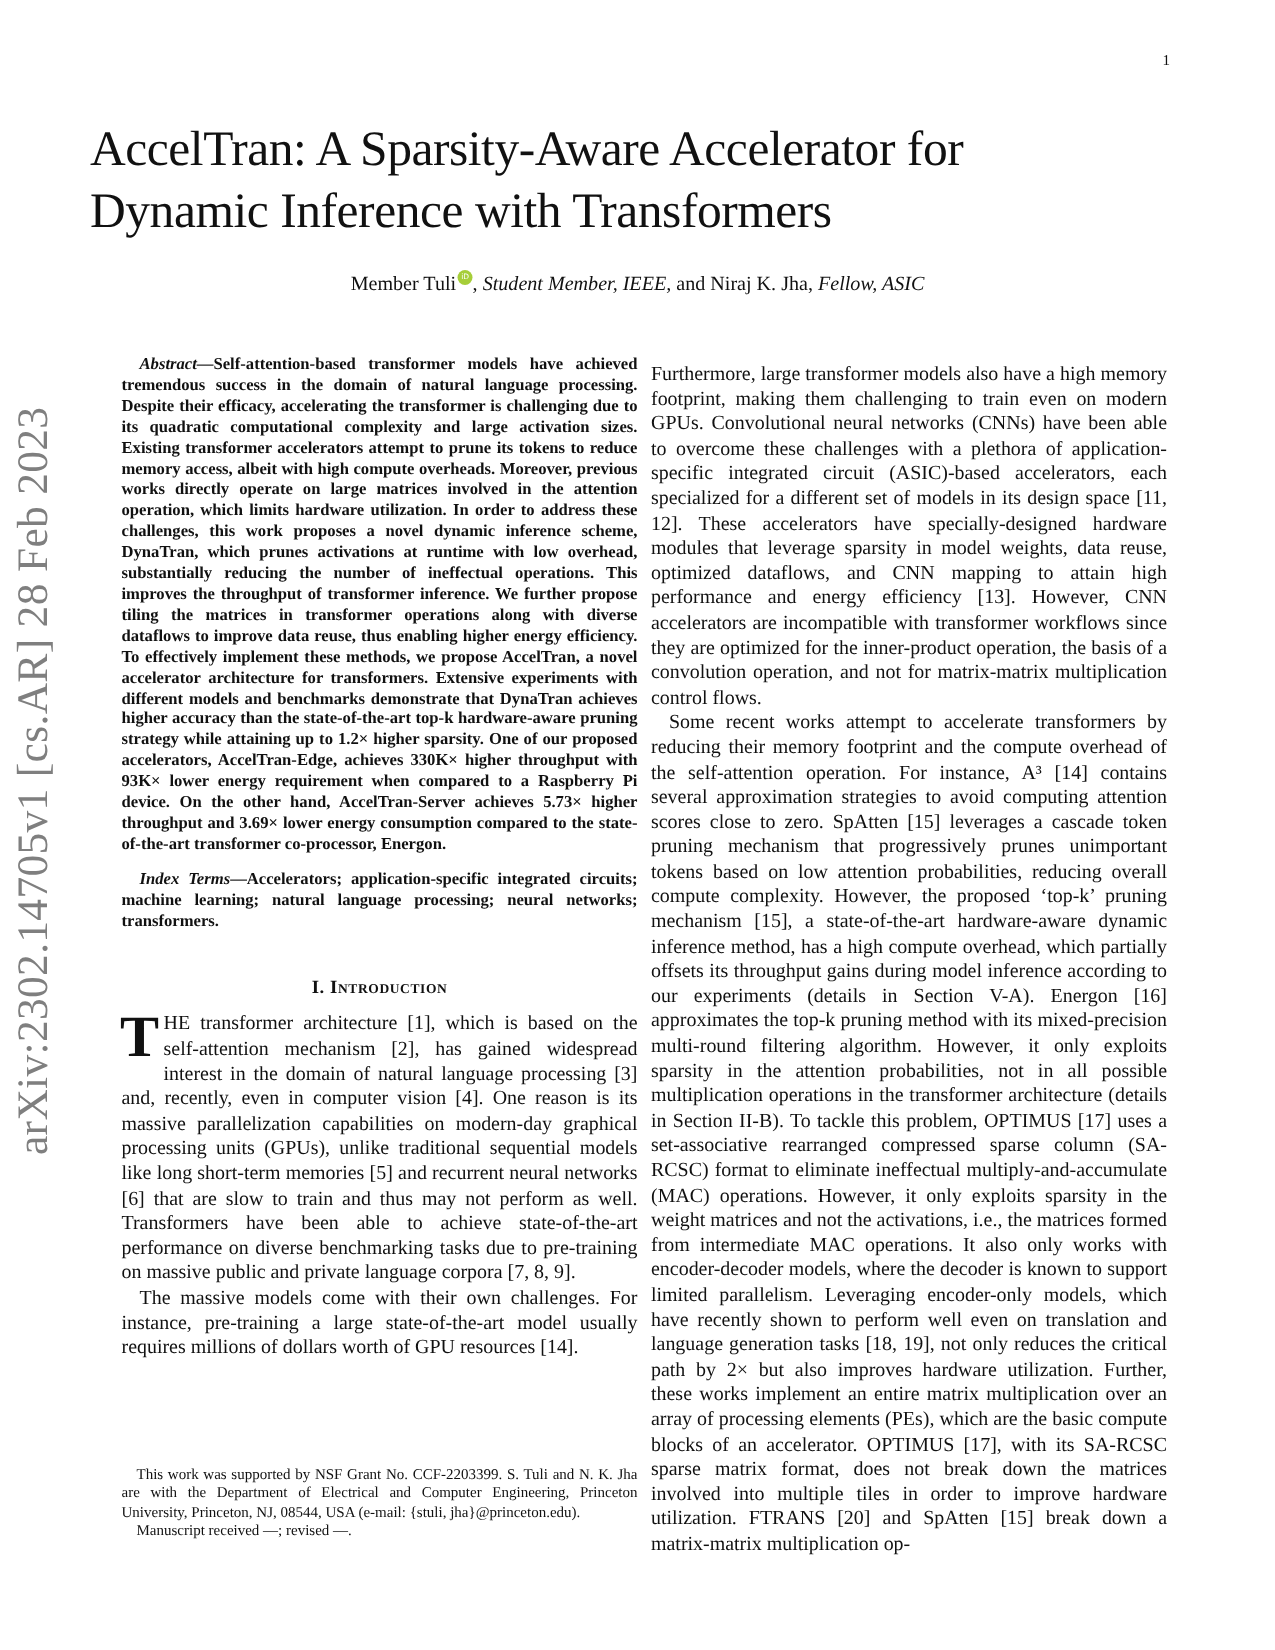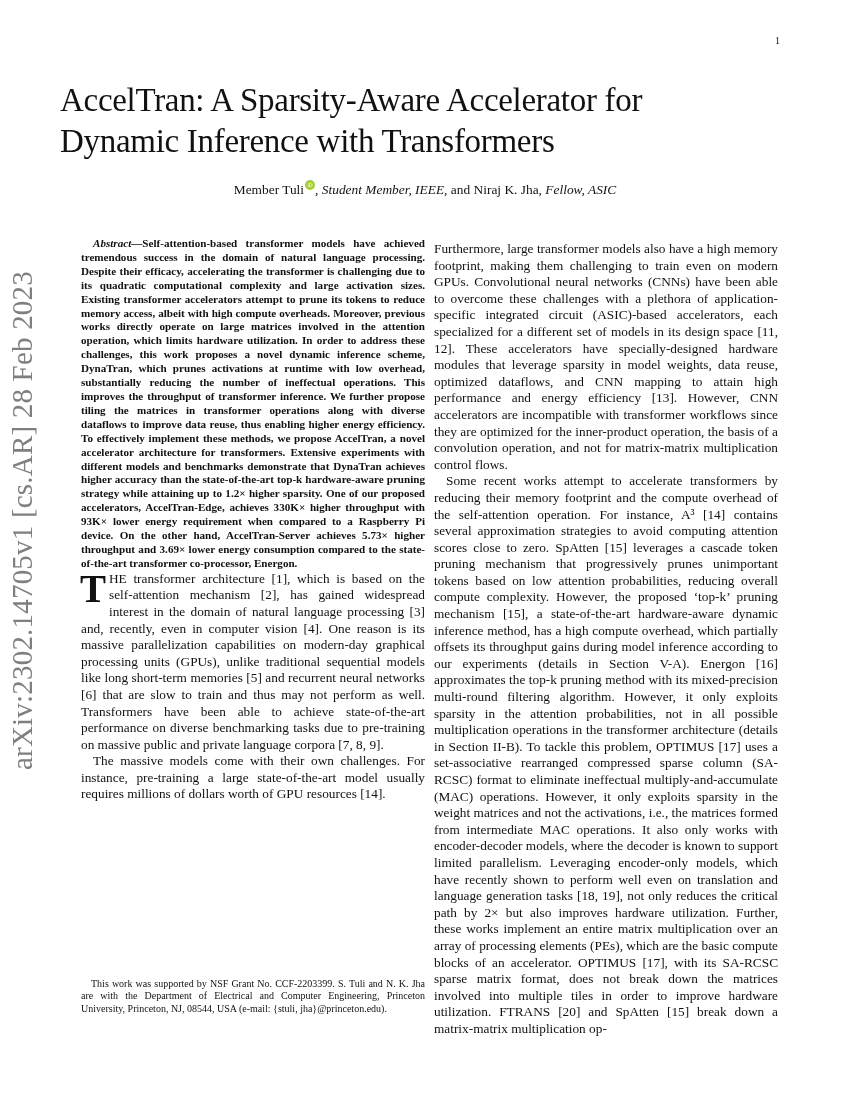--- a/index.html
+++ b/index.html
@@ -141,29 +141,34 @@
   <span>and</span>
   <span>Niraj K. Jha,</span>
   <i>Fellow, ASIC</i>
 </div>
 
 <div class="col col-left">
   <p class="abstract">
     <span class="label">Abstract</span><span>—</span><span>Self-attention-based transformer models have achieved tremendous success in the domain of natural language processing. Despite their efficacy, accelerating the transformer is challenging due to its quadratic computational complexity and large activation sizes. Existing transformer accelerators attempt to prune its tokens to reduce memory access, albeit with high compute overheads. Moreover, previous works directly operate on large matrices involved in the attention operation, which limits hardware utilization. In order to address these challenges, this work proposes a novel dynamic inference scheme, DynaTran, which prunes activations at runtime with low overhead, substantially reducing the number of ineffectual operations. This improves the throughput of transformer inference. We further propose tiling the matrices in transformer operations along with diverse dataflows to improve data reuse, thus enabling higher energy efficiency. To effectively implement these methods, we propose AccelTran, a novel accelerator architecture for transformers. Extensive experiments with different models and benchmarks demonstrate that DynaTran achieves higher accuracy than the state-of-the-art top-k hardware-aware pruning strategy while attaining up to 1.2× higher sparsity. One of our proposed accelerators, AccelTran-Edge, achieves 330K× higher throughput with 93K× lower energy requirement when compared to a Raspberry Pi device. On the other hand, AccelTran-Server achieves 5.73× higher throughput and 3.69× lower energy consumption compared to the state-of-the-art transformer co-processor, Energon.</span>
   </p>
 
+  <p class="index-terms">
+    <span class="label">Index Terms</span><span>—</span><span>Accelerators; application-specific integrated circuits; machine learning; natural language processing; neural networks; transformers.</span>
+  </p>
 
+  <h2 class="section-heading">I. Introduction</h2>
 
   <p class="body-text">
     <span class="dropcap">T</span><span>HE transformer architecture [1], which is based on the self-attention mechanism [2], has gained widespread interest in the domain of natural language processing [3] and, recently, even in computer vision [4]. One reason is its massive parallelization capabilities on modern-day graphical processing units (GPUs), unlike traditional sequential models like long short-term memories [5] and recurrent neural networks [6] that are slow to train and thus may not perform as well. Transformers have been able to achieve state-of-the-art performance on diverse benchmarking tasks due to pre-training on massive public and private language corpora [7, 8, 9].</span>
   </p>
 
   <p class="body-text indent">The massive models come with their own challenges. For instance, pre-training a large state-of-the-art model usually requires millions of dollars worth of GPU resources [14].</p>
 </div>
 
 <div class="col col-right">
   <p class="body-text">Furthermore, large transformer models also have a high memory footprint, making them challenging to train even on modern GPUs. Convolutional neural networks (CNNs) have been able to overcome these challenges with a plethora of application-specific integrated circuit (ASIC)-based accelerators, each specialized for a different set of models in its design space [11, 12]. These accelerators have specially-designed hardware modules that leverage sparsity in model weights, data reuse, optimized dataflows, and CNN mapping to attain high performance and energy efficiency [13]. However, CNN accelerators are incompatible with transformer workflows since they are optimized for the inner-product operation, the basis of a convolution operation, and not for matrix-matrix multiplication control flows.</p>
   <p class="body-text indent">Some recent works attempt to accelerate transformers by reducing their memory footprint and the compute overhead of the self-attention operation. For instance, A³ [14] contains several approximation strategies to avoid computing attention scores close to zero. SpAtten [15] leverages a cascade token pruning mechanism that progressively prunes unimportant tokens based on low attention probabilities, reducing overall compute complexity. However, the proposed ‘top-k’ pruning mechanism [15], a state-of-the-art hardware-aware dynamic inference method, has a high compute overhead, which partially offsets its throughput gains during model inference according to our experiments (details in Section V-A). Energon [16] approximates the top-k pruning method with its mixed-precision multi-round filtering algorithm. However, it only exploits sparsity in the attention probabilities, not in all possible multiplication operations in the transformer architecture (details in Section II-B). To tackle this problem, OPTIMUS [17] uses a set-associative rearranged compressed sparse column (SA-RCSC) format to eliminate ineffectual multiply-and-accumulate (MAC) operations. However, it only exploits sparsity in the weight matrices and not the activations, i.e., the matrices formed from intermediate MAC operations. It also only works with encoder-decoder models, where the decoder is known to support limited parallelism. Leveraging encoder-only models, which have recently shown to perform well even on translation and language generation tasks [18, 19], not only reduces the critical path by 2× but also improves hardware utilization. Further, these works implement an entire matrix multiplication over an array of processing elements (PEs), which are the basic compute blocks of an accelerator. OPTIMUS [17], with its SA-RCSC sparse matrix format, does not break down the matrices involved into multiple tiles in order to improve hardware utilization. FTRANS [20] and SpAtten [15] break down a matrix-matrix multiplication op-</p>
 </div>
 
 <div class="footnote">
   <p>This work was supported by NSF Grant No. CCF-2203399. S. Tuli and N. K. Jha are with the Department of Electrical and Computer Engineering, Princeton University, Princeton, NJ, 08544, USA (e-mail: {stuli, jha}@princeton.edu).</p>
+  <p>Manuscript received —; revised —.</p>
 </div>
 
 </body></html>

